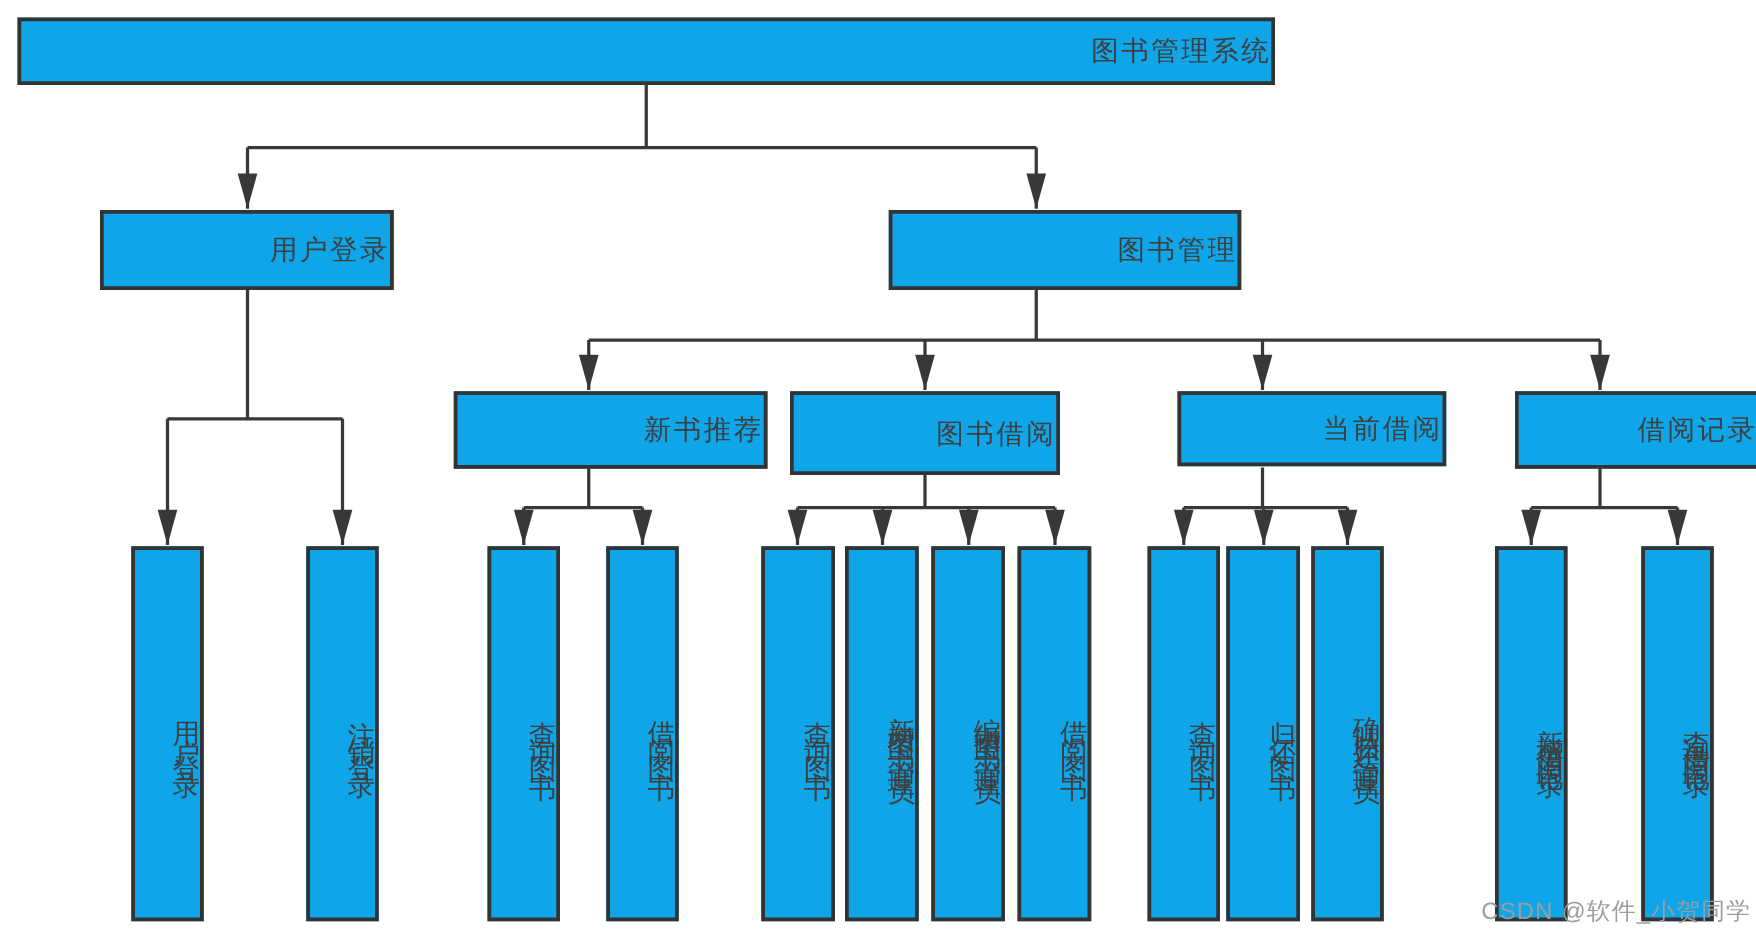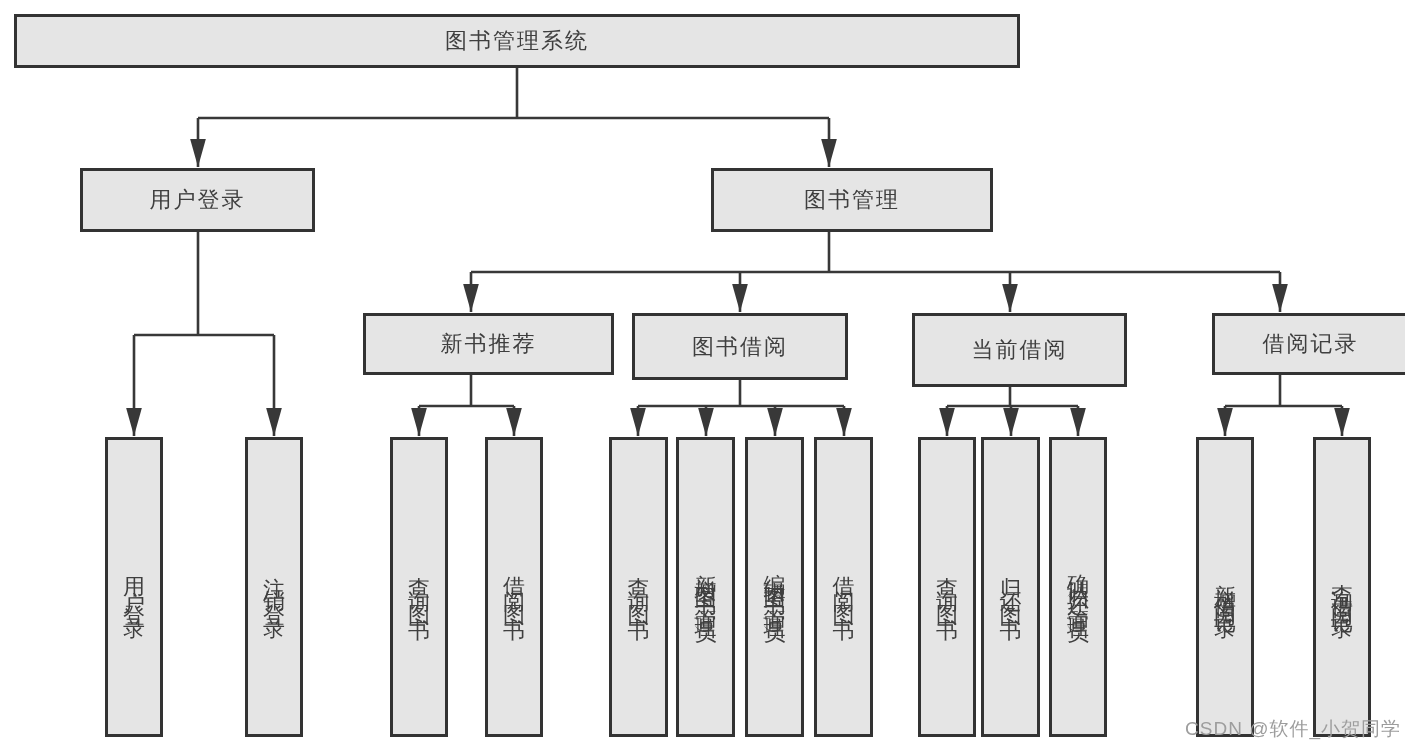--- a/index.html
+++ b/index.html
@@ -2,23 +2,23 @@
 <html><head>
 <meta charset="utf-8">
 <style>
   html,body{margin:0;padding:0;background:#ffffff;}
   #stage{
     position:relative;width:1405px;height:747px;background:#ffffff;
     font-family:"Liberation Sans","DejaVu Sans",sans-serif;overflow:hidden;
   }
   #connectors{position:absolute;left:0;top:0;z-index:0;}
   .box{
-    position:absolute;box-sizing:border-box;background:#e5e5e5;
+    position:absolute;box-sizing:border-box;background:#0ea5e9;
     border:3px solid #333333;z-index:1;
-    display:flex;align-items:center;justify-content:center;
+    display:flex;align-items:center;justify-content:flex-end;
     color:#3f3f3f;font-size:22px;line-height:1;
   }
   .box.h span{letter-spacing:2px;white-space:nowrap;}
   .box.v .vtext{
     writing-mode:vertical-rl;letter-spacing:7px;line-height:1;
     white-space:nowrap;
   }
   .box.v .vtext.sp-wide{letter-spacing:14px;}
   #watermark{
     position:absolute;right:4px;top:716px;z-index:2;
@@ -90,21 +90,21 @@
   <div class="box h" style="left:711px;top:168px;width:282px;height:64px">
     <span>图书管理</span>
   </div>
 
   <div class="box h" style="left:363px;top:313px;width:251px;height:62px">
     <span>新书推荐</span>
   </div>
   <div class="box h" style="left:632px;top:313px;width:216px;height:67px">
     <span>图书借阅</span>
   </div>
-  <div class="box h" style="left:912px;top:313px;width:215px;height:74px">
+  <div class="box h" style="left:942px;top:313px;width:215px;height:60px">
     <span>当前借阅</span>
   </div>
   <div class="box h" style="left:1212px;top:313px;width:197px;height:62px">
     <span>借阅记录</span>
   </div>
 
   <div class="box v" style="left:105px;top:437px;width:58px;height:300px">
     <span class="vtext sp-wide">用户登录</span>
   </div>
   <div class="box v" style="left:245px;top:437px;width:58px;height:300px">

